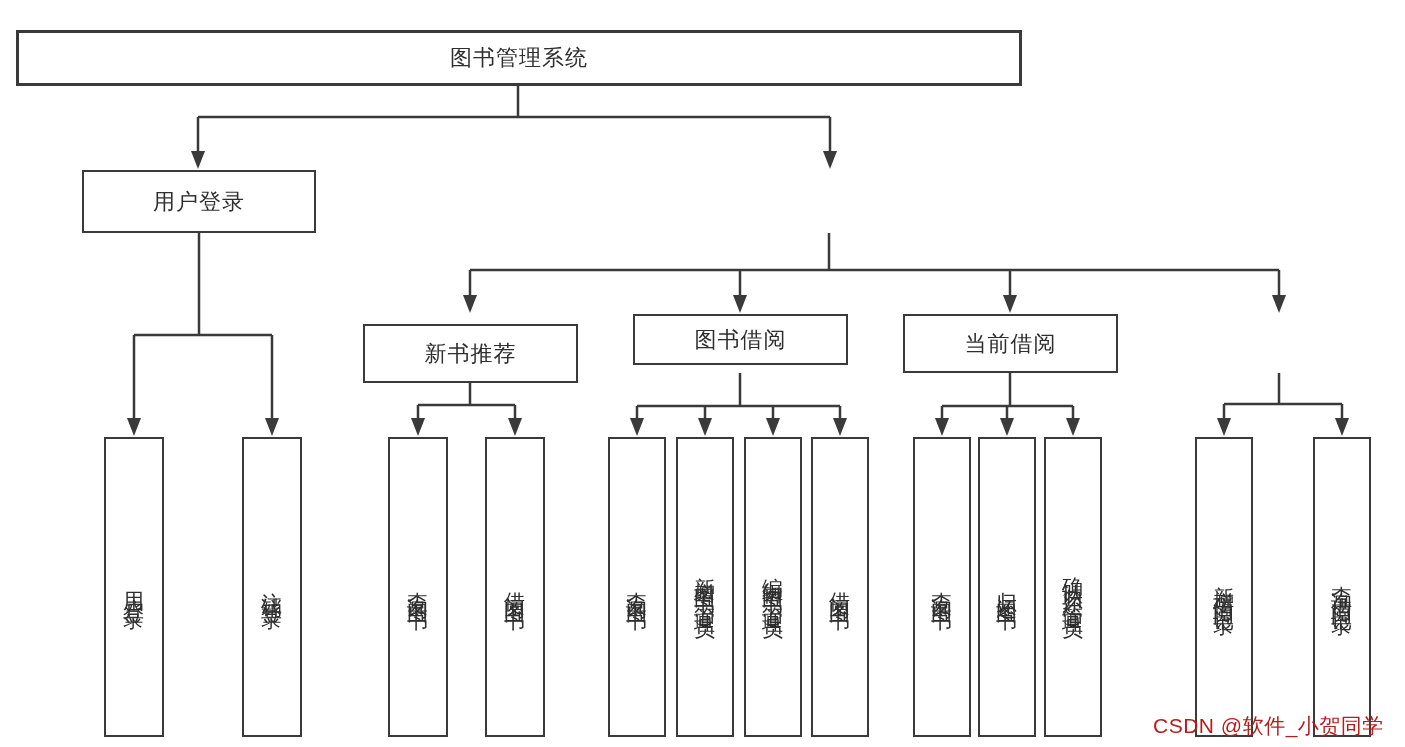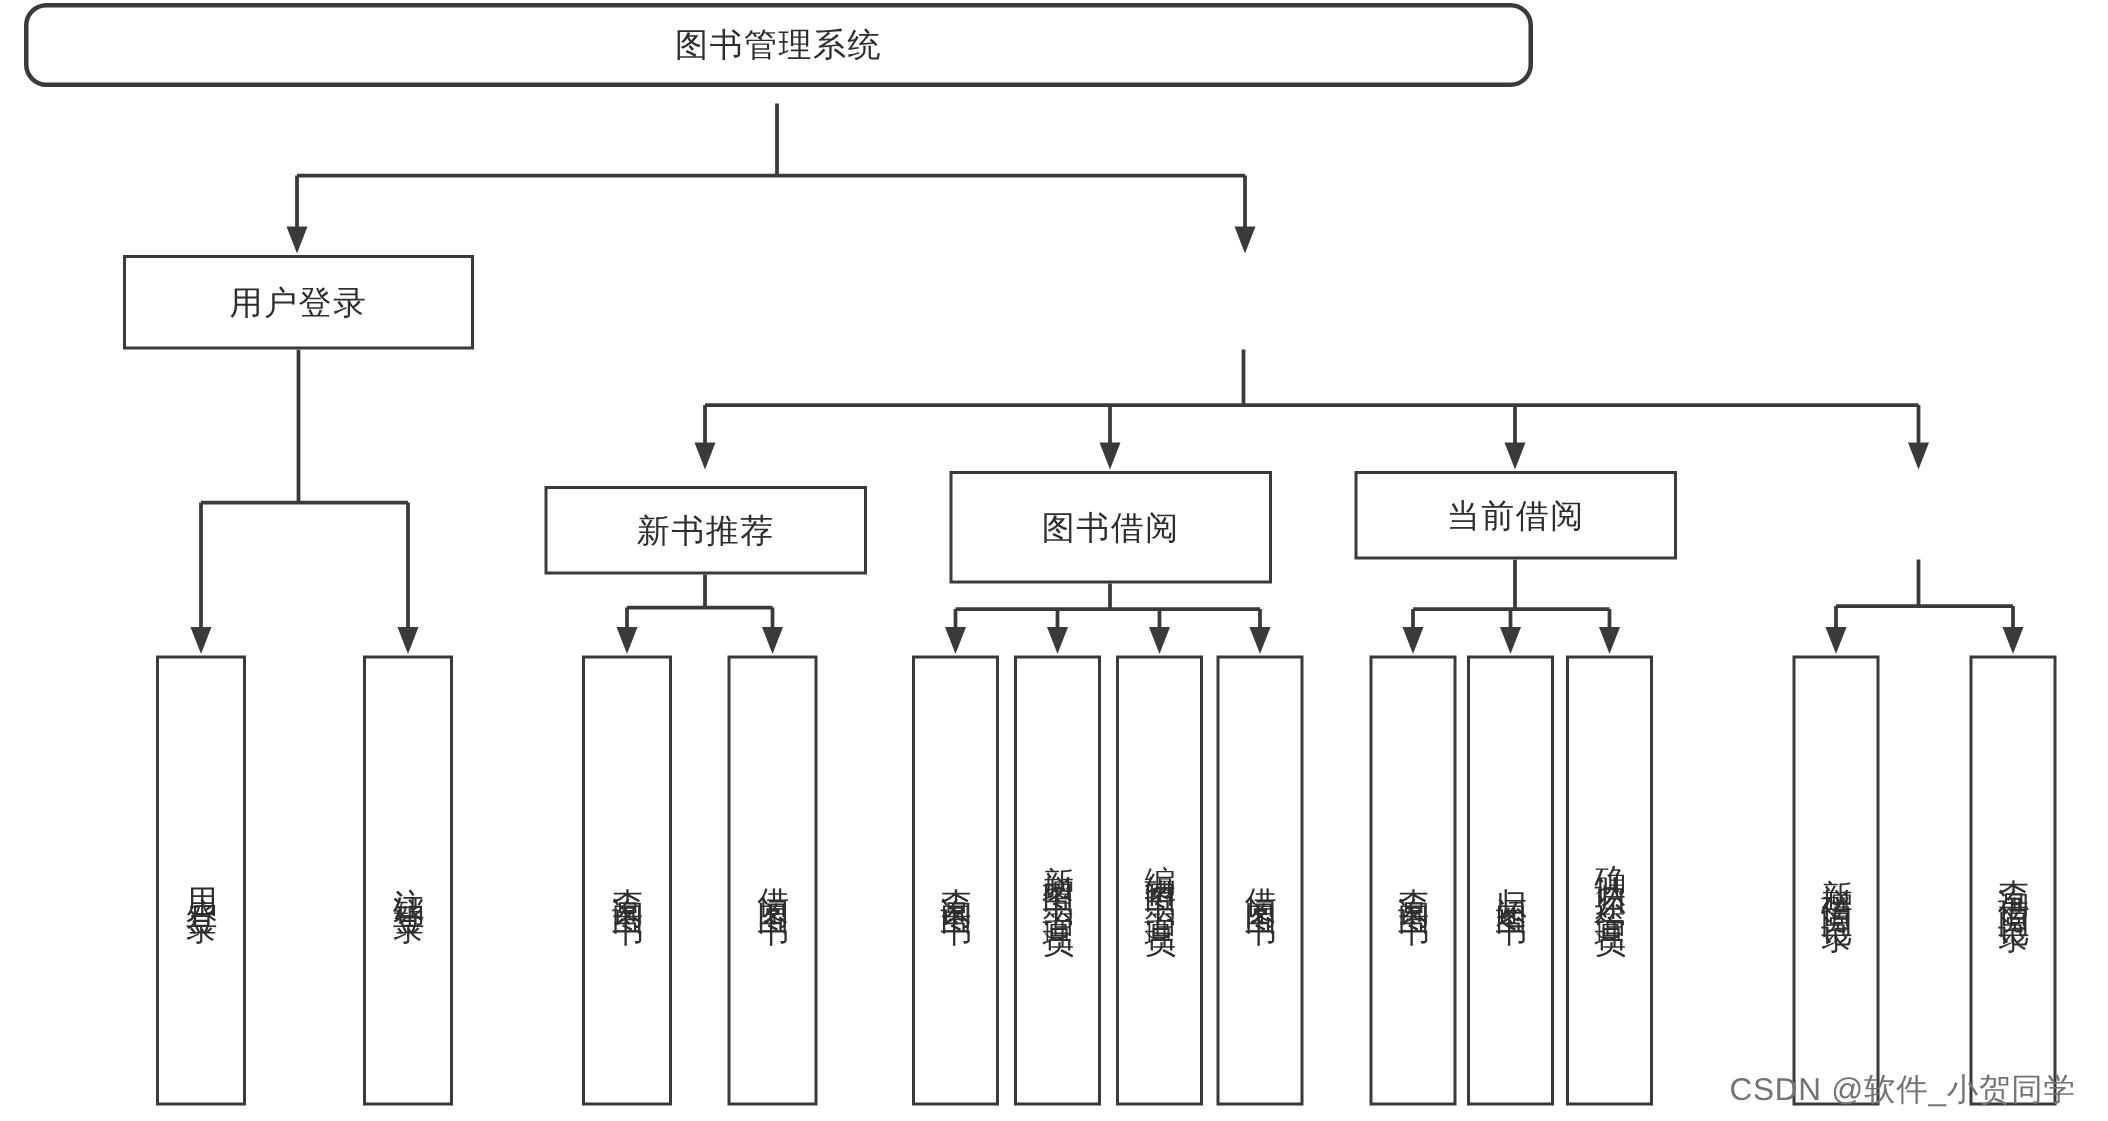--- a/index.html
+++ b/index.html
@@ -27,21 +27,21 @@
     writing-mode:vertical-rl;
     text-orientation:mixed;
     line-height:1;
     letter-spacing:6px;
     white-space:nowrap;
   }
   .watermark{
     position:absolute;
     left:1153px;top:712px;
     font-size:21px;
-    color:#737373;
+    color:#b91c1c;
     letter-spacing:0.5px;
     z-index:5;
     white-space:nowrap;
   }
 </style>
 </head>
 <body>
 
 <div class="canvas">
 
@@ -78,32 +78,32 @@
       <polygon points="766,418 780,418 773,436"></polygon>
       <polygon points="833,418 847,418 840,436"></polygon>
       <polygon points="935,418 949,418 942,436"></polygon>
       <polygon points="1000,418 1014,418 1007,436"></polygon>
       <polygon points="1066,418 1080,418 1073,436"></polygon>
       <polygon points="1217,418 1231,418 1224,436"></polygon>
       <polygon points="1335,418 1349,418 1342,436"></polygon>
     </g>
   </svg>
 
-  <div class="node h root" style="left:16px;top:2px;width:1006px;height:56px;border-radius:15px;">
+  <div class="node h root" style="left:16px;top:30px;width:1006px;height:56px;">
     <span>图书管理系统</span>
   </div>
 
   <div class="node h" style="left:82px;top:170px;width:234px;height:63px;">
     <span>用户登录</span>
   </div>
 
   <div class="node h" style="left:363px;top:324px;width:215px;height:59px;">
     <span>新书推荐</span>
   </div>
-  <div class="node h" style="left:633px;top:314px;width:215px;height:75px;">
+  <div class="node h" style="left:633px;top:314px;width:215px;height:51px;">
     <span>图书借阅</span>
   </div>
   <div class="node h" style="left:903px;top:314px;width:215px;height:59px;">
     <span>当前借阅</span>
   </div>
 
   <div class="node v" style="left:104px;top:437px;width:60px;height:300px;">
     <span class="vtxt">用户登录</span>
   </div>
   <div class="node v" style="left:242px;top:437px;width:60px;height:300px;">

